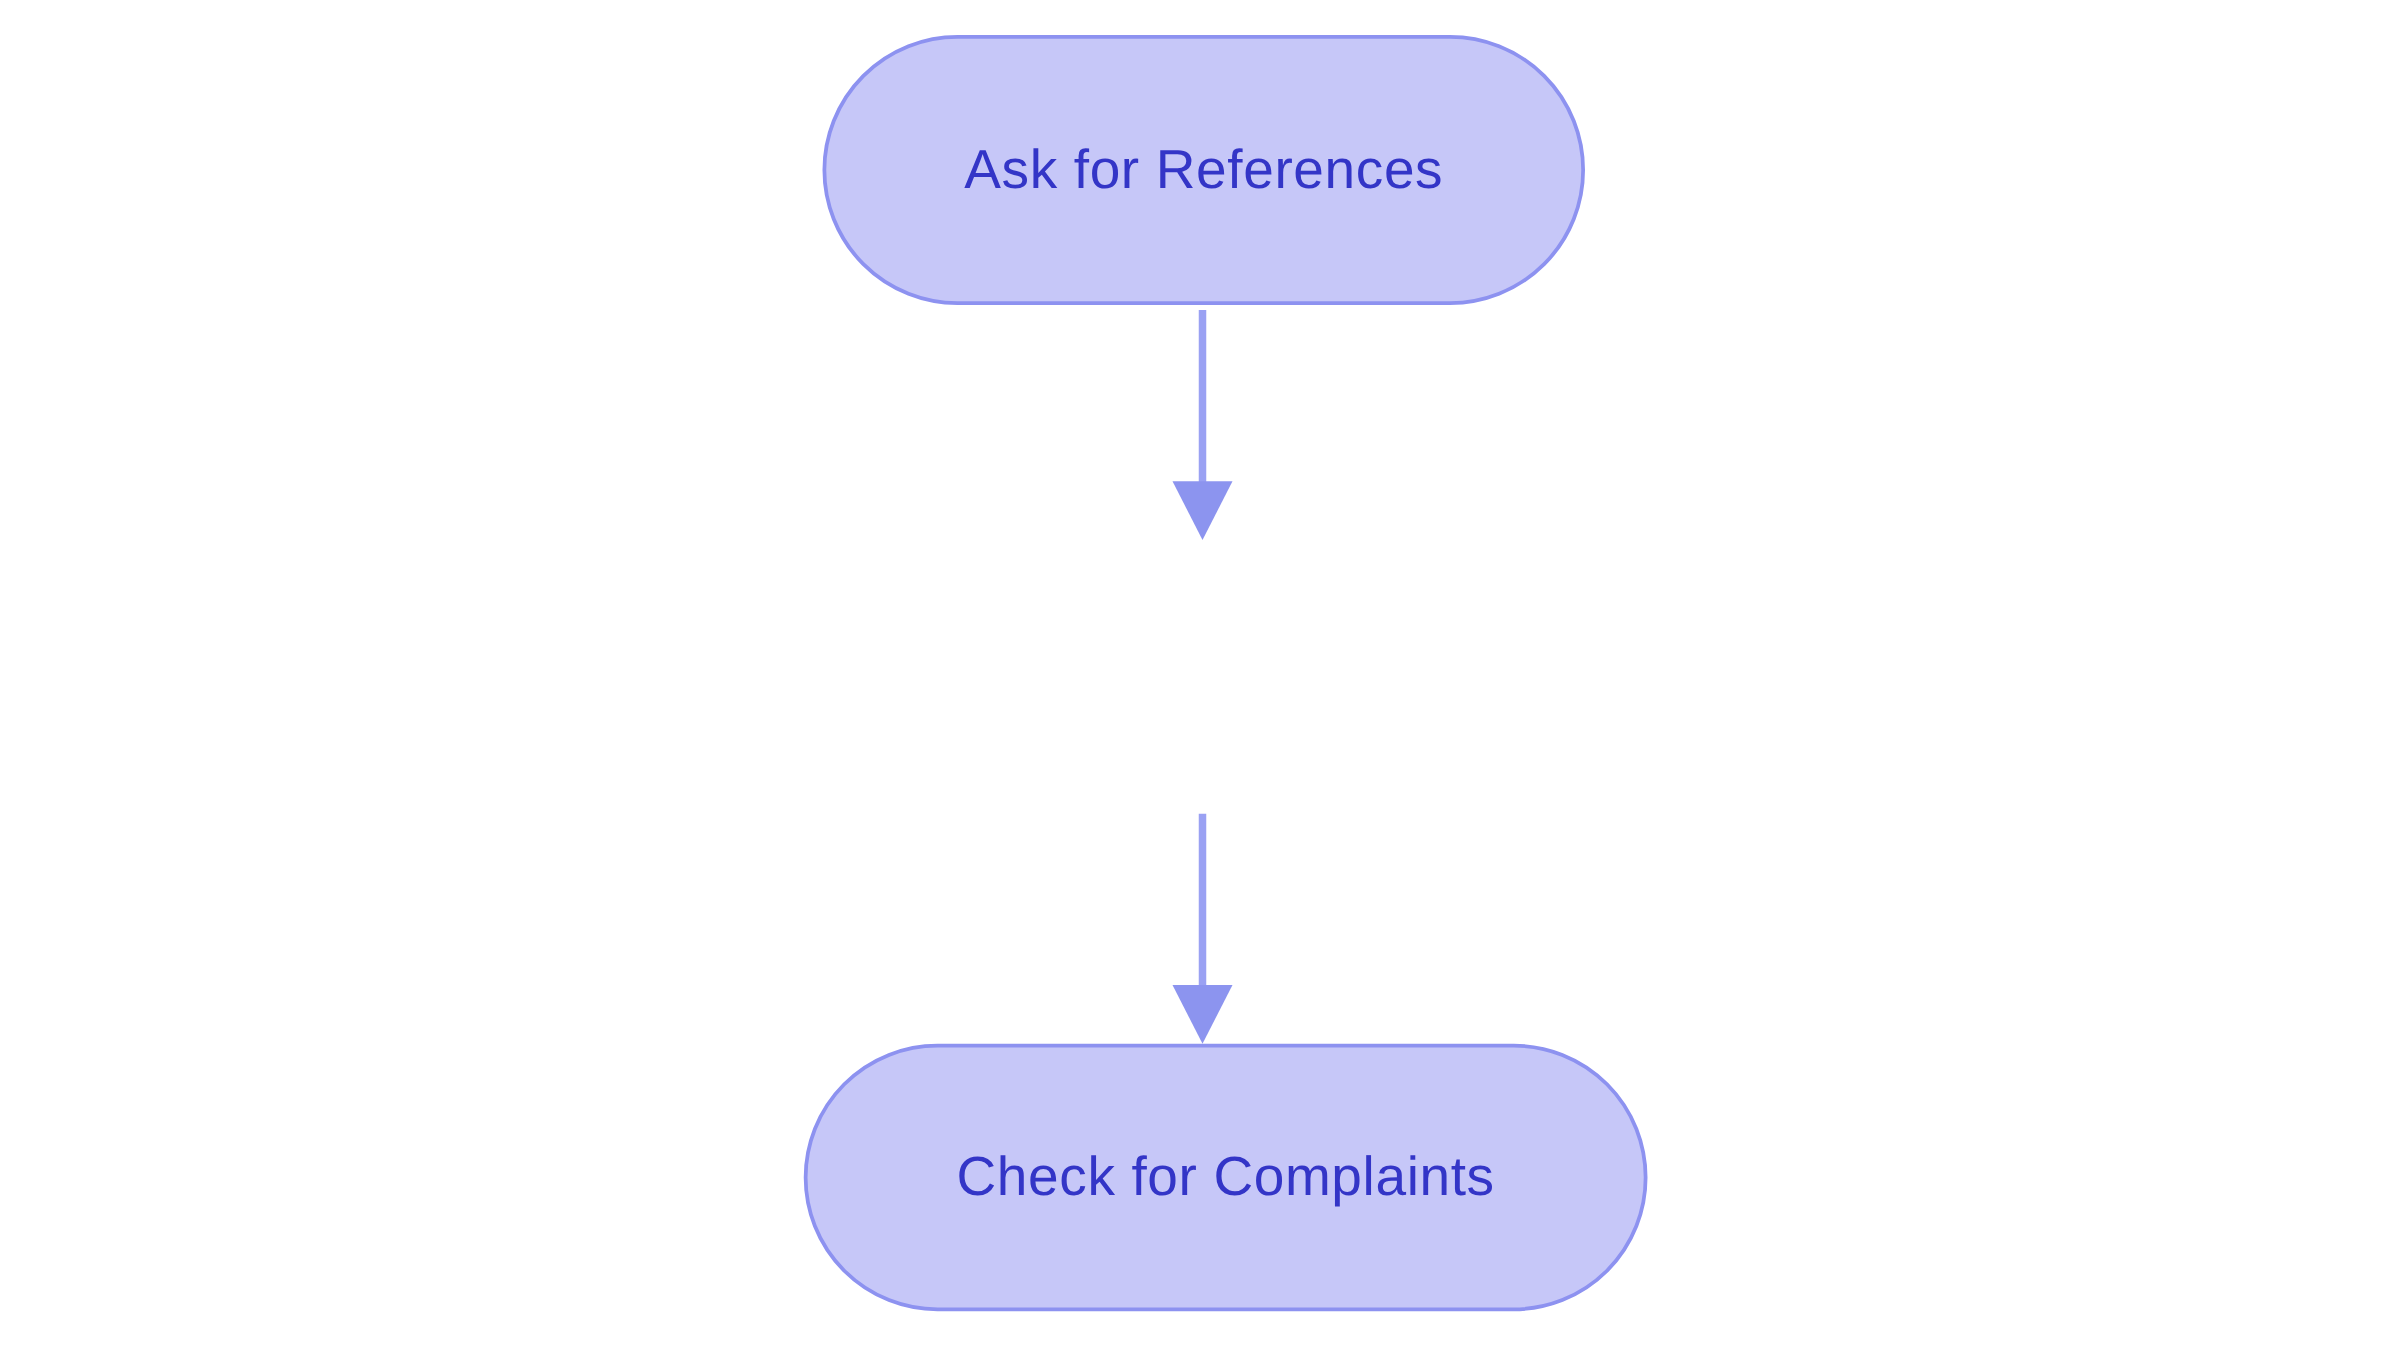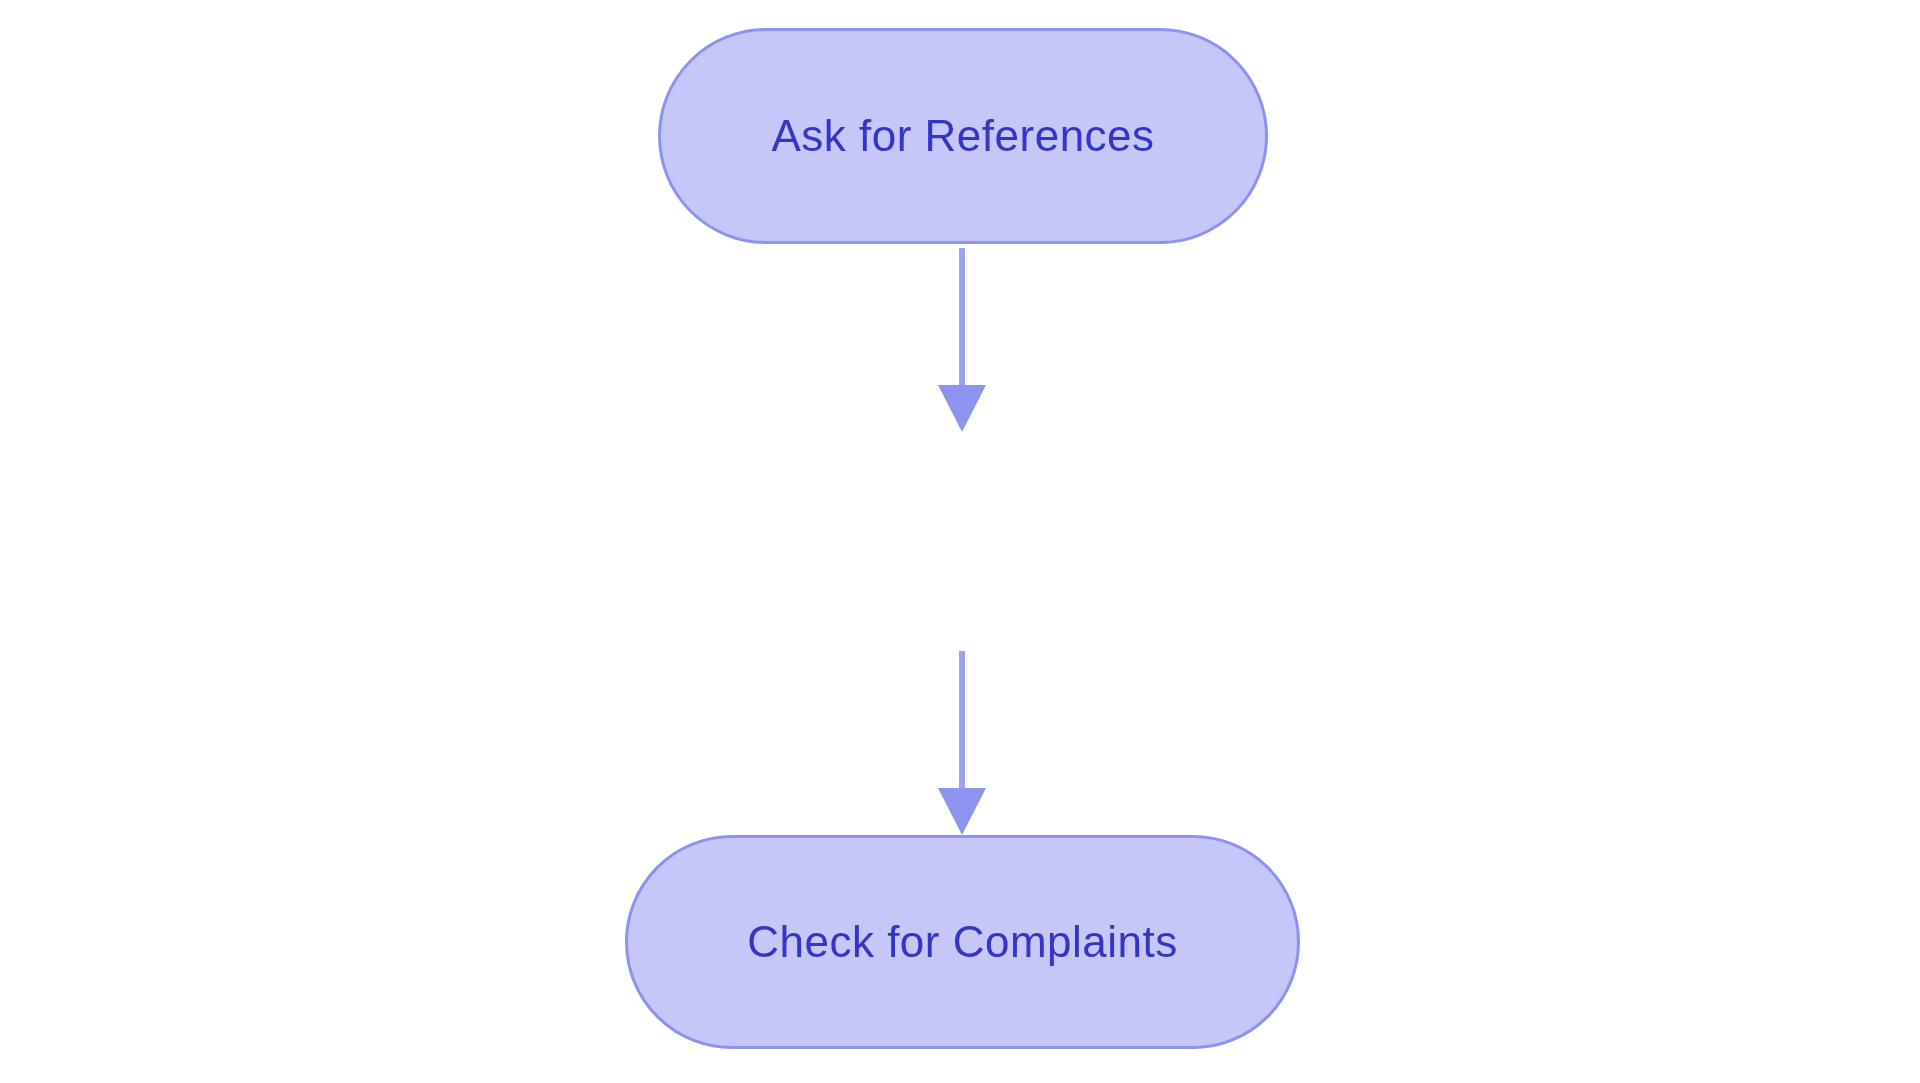--- a/index.html
+++ b/index.html
@@ -35,21 +35,21 @@
   }
   .flow-node .node-label {
     color: var(--node-text);
     font-size: 44px;
     font-weight: 400;
     letter-spacing: 0.5px;
     white-space: nowrap;
   }
   .node-1 { left: 658px; top: 28px;  width: 610px; height: 216px; }
   .node-2 { left: 636px; top: 432px; width: 654px; height: 215px; }
-  .node-3 { left: 625px; top: 835px; width: 675px; height: 214px; }
+  .node-3 { left: 643px; top: 835px; width: 675px; height: 214px; }
 
   .edge { position: absolute; }
   .edge-line {
     position: absolute;
     width: 6px;
     background: var(--arrow-line);
   }
   .edge-head {
     position: absolute;
     width: 0;

